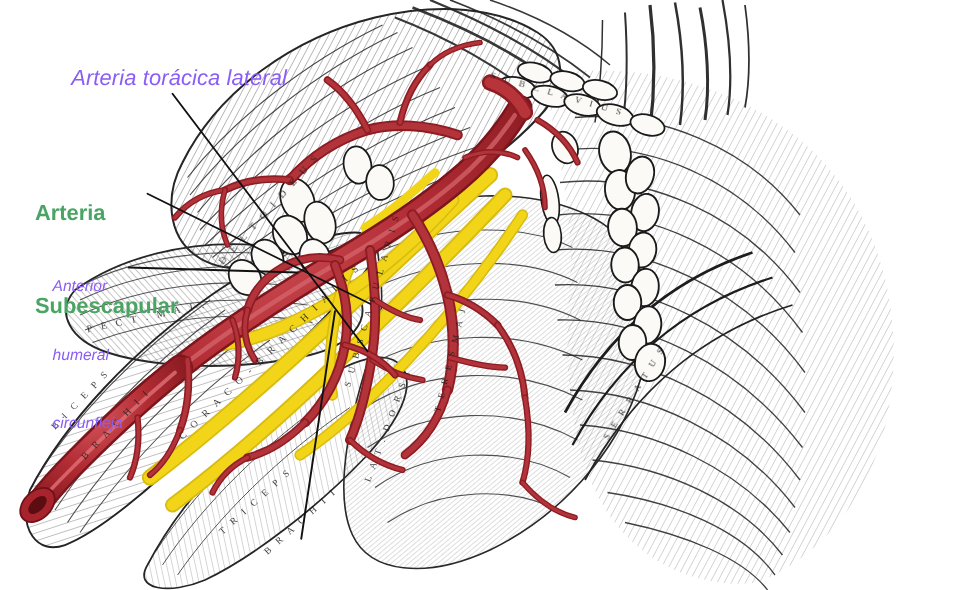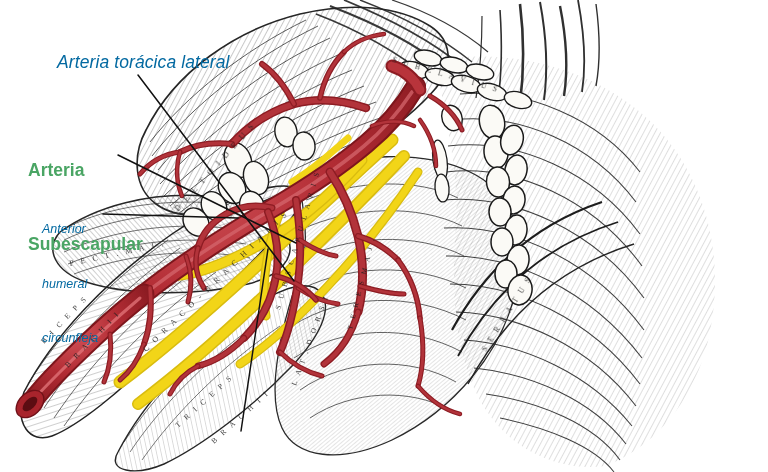--- a/index.html
+++ b/index.html
@@ -18,21 +18,21 @@
   #anatomy-svg {
     position: absolute;
     top: 0; left: 0;
     width: 768px;
     height: 472px;
   }
   .label {
     position: absolute;
     white-space: pre;
     line-height: 1.22;
-    color: #0369a1;
+    color: #8b5cf6;
   }
   .label-italic {
     font-style: italic;
     font-family: "Liberation Sans", sans-serif;
   }
   #label-thoracic-lateral {
     left: 57px; top: 52px;
     font-size: 17.5px;
     letter-spacing: 0.1px;
   }

